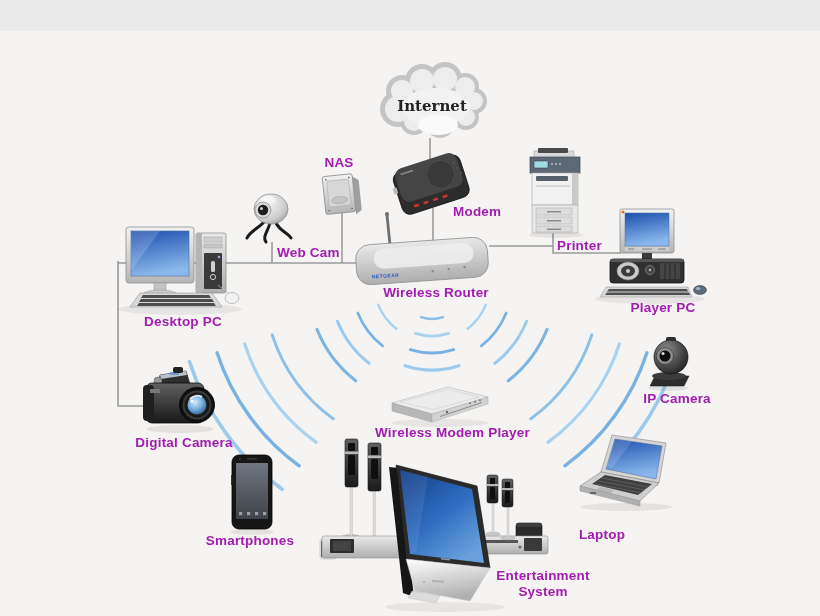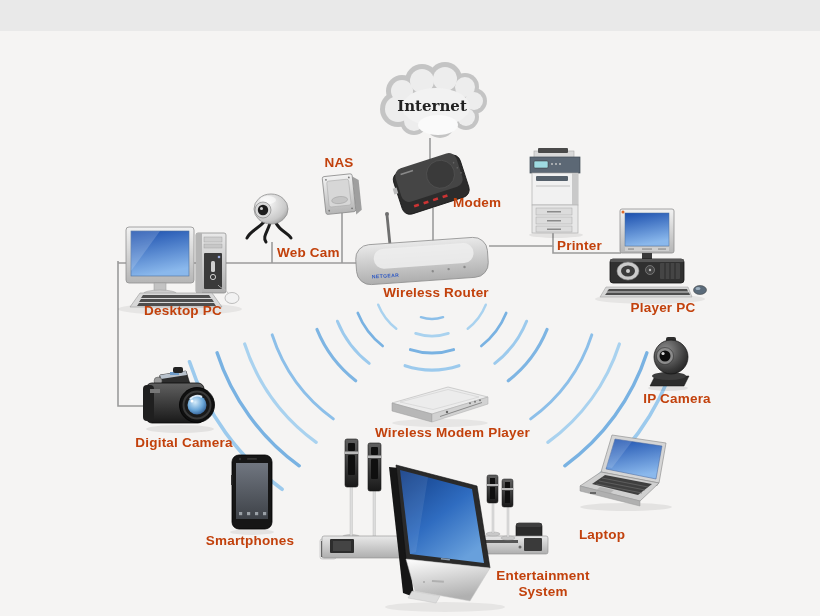--- a/index.html
+++ b/index.html
@@ -1,19 +1,19 @@
 <!DOCTYPE html>
 <html><head>
 <meta charset="utf-8">
 <style>
   html,body{margin:0;padding:0;background:#e9e9e9;}
   .stage{position:relative;width:820px;height:616px;background:#f5f4f3;overflow:hidden;
          font-family:"Liberation Sans",sans-serif;margin-top:31px;}
   .art{position:absolute;left:0;top:0;}
-  .label{position:absolute;font:700 13.5px "Liberation Sans",sans-serif;color:#c2410c;
+  .label{position:absolute;font:700 13.5px "Liberation Sans",sans-serif;color:#a21caf;
          letter-spacing:.2px;text-align:center;line-height:1.15;white-space:nowrap;}
   .label.wrap{white-space:normal;}
 </style>
 </head>
 <body>
 
 <div class="stage">
 <svg class="art" width="820" height="616" viewBox="0 0 820 616">
   <defs>
     <linearGradient id="gScreen" x1="0" y1="0" x2="0.25" y2="1">
@@ -392,24 +392,24 @@
       <rect x="502" y="448" width="11" height="28" rx="2" fill="url(#gDark)" stroke="#1a1a1a" stroke-width="0.5"></rect>
       <rect x="505" y="451" width="5" height="6" fill="#0f0f0f"></rect>
       <rect x="505" y="460" width="5" height="12" fill="#0f0f0f"></rect>
       <rect x="502" y="457" width="11" height="2" fill="#b9b9b9"></rect>
     </g>
   </g>
 </svg>
 
 <div class="label" style="left:309px;top:124px;width:60px;">NAS</div>
 <div class="label" style="left:277px;top:214px;">Web Cam</div>
-<div class="label" style="left:453px;top:164px;">Modem</div>
+<div class="label" style="left:453px;top:173px;">Modem</div>
 <div class="label" style="left:371px;top:254px;width:130px;">Wireless Router</div>
 <div class="label" style="left:557px;top:207px;">Printer</div>
-<div class="label" style="left:108px;top:272px;width:150px;">Desktop PC</div>
+<div class="label" style="left:108px;top:283px;width:150px;">Desktop PC</div>
 <div class="label" style="left:603px;top:269px;width:120px;">Player PC</div>
 <div class="label" style="left:109px;top:404px;width:150px;">Digital Camera</div>
 <div class="label" style="left:607px;top:360px;width:140px;">IP Camera</div>
 <div class="label" style="left:190px;top:502px;width:120px;">Smartphones</div>
 <div class="label" style="left:375px;top:394px;width:155px;">Wireless Modem Player</div>
 <div class="label" style="left:552px;top:496px;width:100px;">Laptop</div>
 <div class="label wrap" style="left:488px;top:537px;width:110px;">Entertainment System</div>
 </div>
 
 </body></html>

